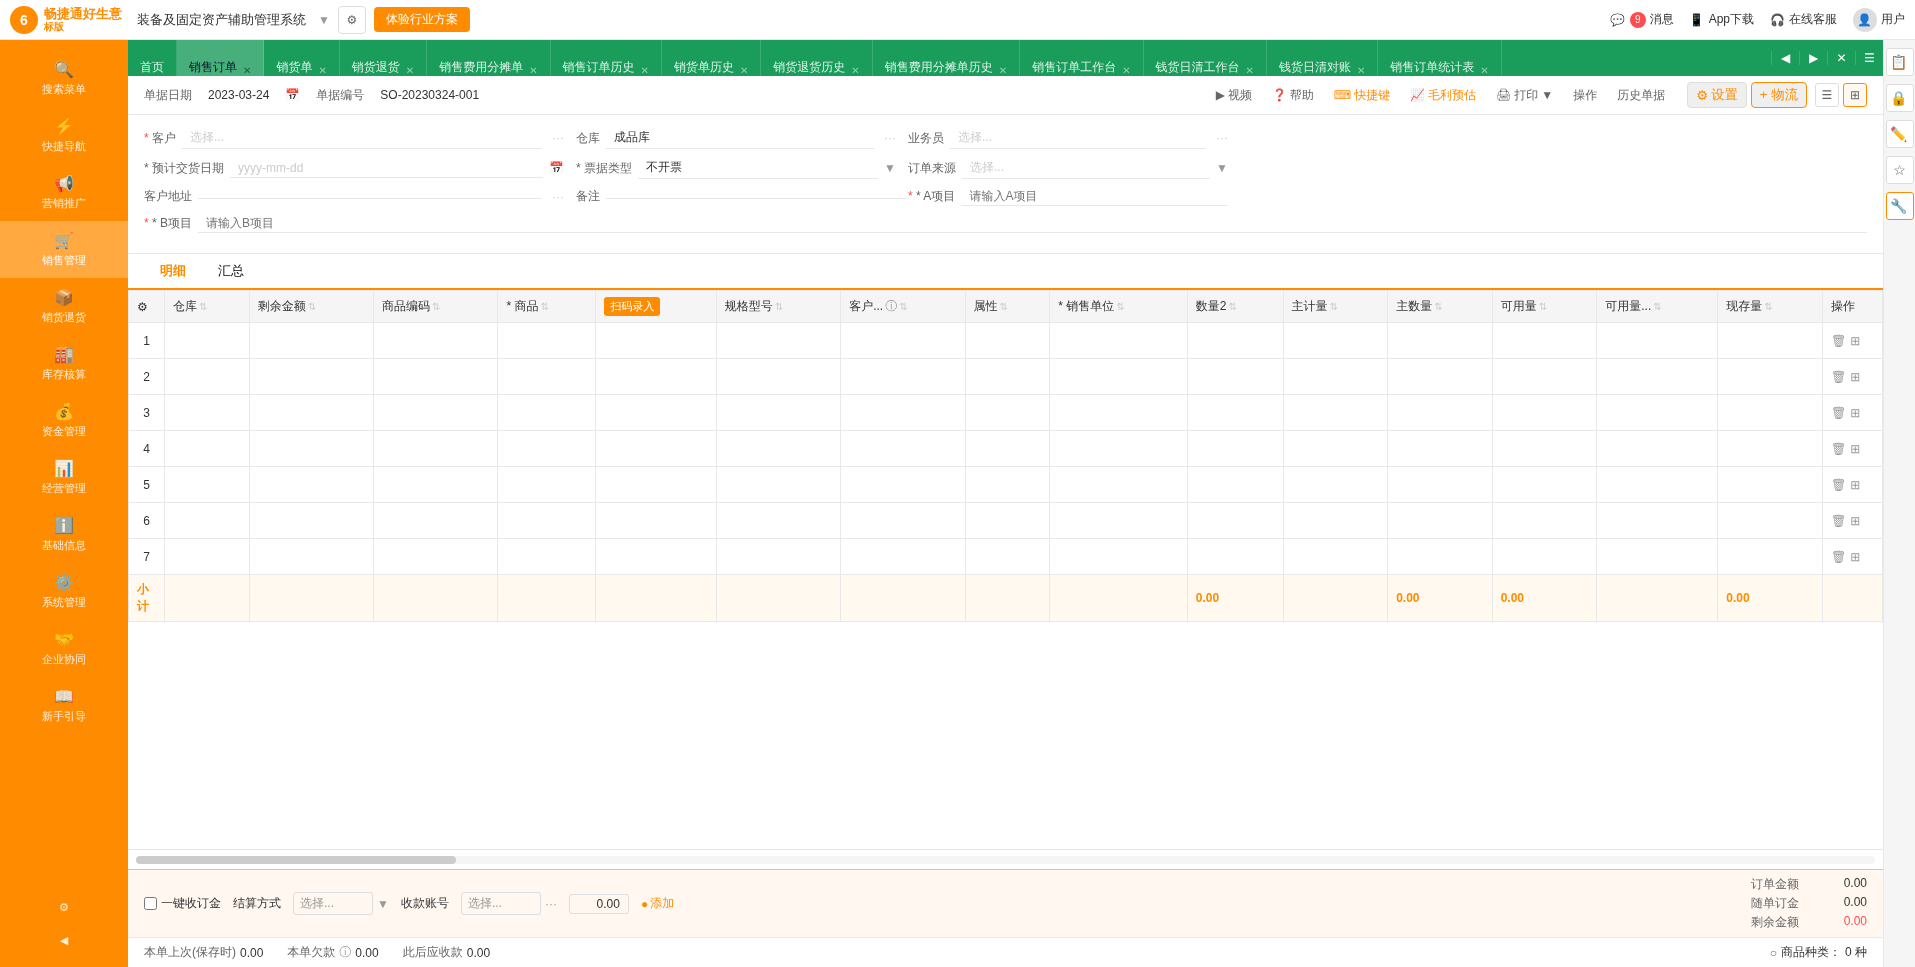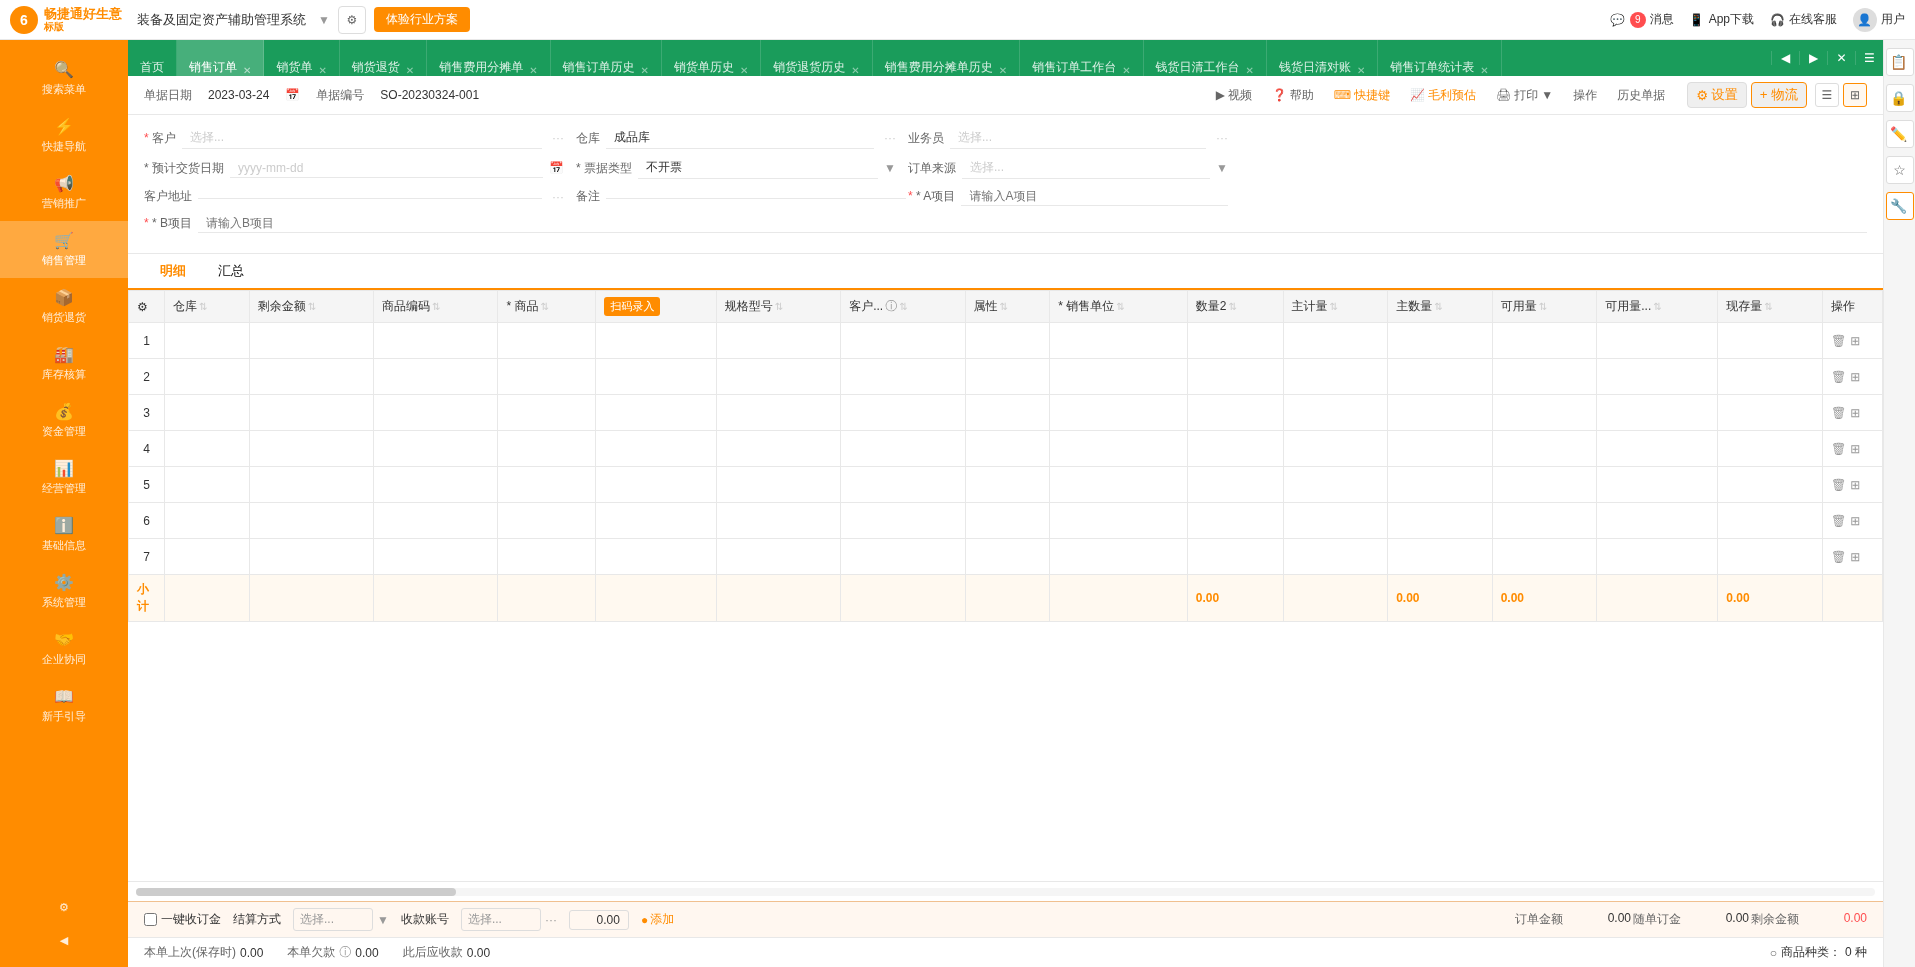--- a/index.html
+++ b/index.html
@@ -22,21 +22,21 @@
     .gear-btn { width: 28px; height: 28px; border: 1px solid #ddd; border-radius: 4px; display: flex; align-items: center; justify-content: center; cursor: pointer; color: #666; }
     .industry-btn { background: #ff8c00; color: white; border: none; border-radius: 4px; padding: 4px 12px; cursor: pointer; font-size: 12px; }
     .top-bar-right { display: flex; align-items: center; gap: 16px; }
     .top-bar-right-item { display: flex; align-items: center; gap: 4px; color: #333; font-size: 12px; cursor: pointer; }
     .badge { background: #ff4d4f; color: white; border-radius: 50%; width: 16px; height: 16px; display: flex; align-items: center; justify-content: center; font-size: 10px; }
     .avatar { width: 24px; height: 24px; background: #ddd; border-radius: 50%; display: flex; align-items: center; justify-content: center; color: #666; }
 
     
     .tab-bar { height: 36px; background: #1a9c5b; display: flex; align-items: stretch; flex-shrink: 0; overflow: hidden; }
     .tab-item { display: flex; align-items: flex-end; padding: 0 12px; color: rgba(255,255,255,0.85); font-size: 12px; cursor: pointer; white-space: nowrap; border-right: 1px solid rgba(255,255,255,0.15); position: relative; }
-    .tab-item.active { background: rgba(255,255,255,0.2); color: #ffffff; }
+    .tab-item.active { background: rgba(255,255,255,0.2); color: #0f172a; }
     .tab-item .tab-close { margin-left: 6px; opacity: 0.6; font-size: 10px; }
     .tab-nav-btn { width: 28px; display: flex; align-items: center; justify-content: center; color: white; cursor: pointer; border-left: 1px solid rgba(255,255,255,0.15); }
     .tab-bar-end { display: flex; align-items: center; margin-left: auto; }
 
     
     .sidebar-top { padding: 10px 0; }
     .sidebar-item { display: flex; flex-direction: column; align-items: center; padding: 10px 5px; cursor: pointer; color: rgba(255,255,255,0.85); font-size: 11px; gap: 3px; }
     .sidebar-item.active { background: rgba(255,255,255,0.25); color: white; }
     .sidebar-icon { font-size: 16px; }
     .sidebar-bottom { margin-top: auto; padding: 10px 0; }
@@ -77,21 +77,21 @@
     
     .table-footer { height: 20px; background: #fff; border-top: 1px solid #e8e8e8; padding: 0 8px; display: flex; align-items: center; }
     .scrollbar-track { flex: 1; height: 8px; background: #f5f5f5; border-radius: 4px; position: relative; }
     .scrollbar-thumb { width: 320px; height: 8px; background: #ccc; border-radius: 4px; position: absolute; left: 0; }
 
     .bottom-bar { background: #fff7f0; border-top: 1px solid #f0c090; padding: 6px 16px; display: flex; align-items: center; gap: 12px; flex-shrink: 0; }
     .checkbox-item { display: flex; align-items: center; gap: 4px; }
     .amount-field { border: 1px solid #ddd; border-radius: 3px; padding: 2px 6px; font-size: 12px; width: 60px; text-align: right; }
     .add-btn { color: #ff8c00; cursor: pointer; display: flex; align-items: center; gap: 2px; }
 
-    .order-summary { margin-left: auto; display: flex; flex-direction: row; gap: 2px; font-size: 12px; }
+    .order-summary { margin-left: auto; display: flex; flex-direction: column; gap: 2px; font-size: 12px; }
     .summary-row { display: flex; justify-content: flex-end; gap: 8px; }
     .summary-label { color: #666; }
     .summary-value { color: #333; min-width: 60px; text-align: right; }
 
     .status-bar { background: white; border-top: 1px solid #e8e8e8; padding: 6px 16px; display: flex; align-items: center; flex-shrink: 0; }
     .status-items { display: flex; gap: 24px; flex: 1; }
     .status-item { display: flex; align-items: center; gap: 4px; font-size: 12px; color: #666; }
     .status-value { color: #333; }
     .product-count { display: flex; align-items: center; gap: 4px; margin-left: auto; }
     .action-buttons { display: flex; gap: 8px; }

